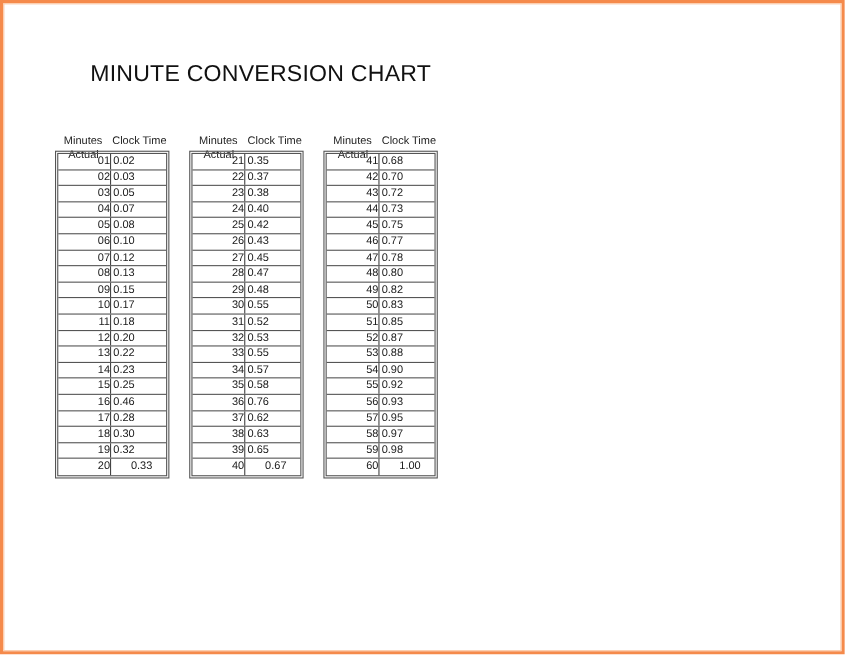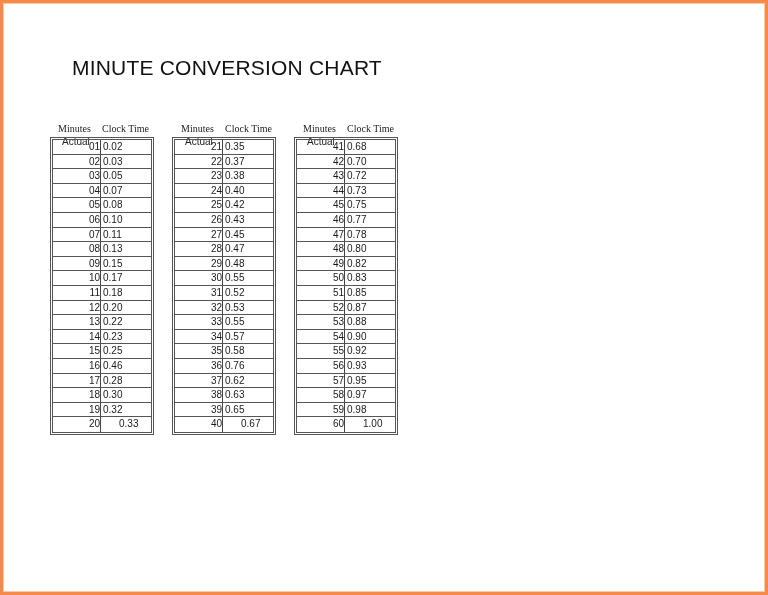--- a/index.html
+++ b/index.html
@@ -12,28 +12,28 @@
   .page-frame {
     position: absolute; left: 0; top: 0; width: 768px; height: 595px;
     box-sizing: border-box;
     border: 3px solid #f58a4b;
   }
   .page-frame::after {
     content: ""; position: absolute; left: 0; top: 0; right: 0; bottom: 0;
     border: 1px solid #fbc9a8;
   }
   .title {
-    position: absolute; left: 72px; top: 56px;
+    position: absolute; left: 82px; top: 56px;
     font-size: 21px; letter-spacing: 0.2px; color: #111;
     white-space: nowrap;
   }
   .block { position: absolute; top: 107px; width: 104px; }
   .hdr { position: relative; height: 30px; font-size: 10px; color: #222; }
   .hdr .h1 { position: absolute; top: 1px; margin-top: 28px; }
-  .hdr .h2 { position: absolute; top: 16px; font-family: Liberation Serif, serif; }
+  .hdr .h2 { position: absolute; top: 16px; }
   .tbl {
     position: absolute; top: 30px; left: 0;
     width: 104px; box-sizing: border-box;
     border: 3px double #555;
   }
   .row {
     display: flex; height: 14.6px; box-sizing: border-box;
     border-bottom: 1px solid #555;
     font-size: 10px; line-height: 13.6px;
   }
@@ -75,21 +75,21 @@
       <div class="row">
         <div class="c-min">05</div>
         <div class="c-clk">0.08</div>
       </div>
       <div class="row">
         <div class="c-min">06</div>
         <div class="c-clk">0.10</div>
       </div>
       <div class="row">
         <div class="c-min">07</div>
-        <div class="c-clk">0.11</div>
+        <div class="c-clk">0.12</div>
       </div>
       <div class="row">
         <div class="c-min">08</div>
         <div class="c-clk">0.13</div>
       </div>
       <div class="row">
         <div class="c-min">09</div>
         <div class="c-clk">0.15</div>
       </div>
       <div class="row">

